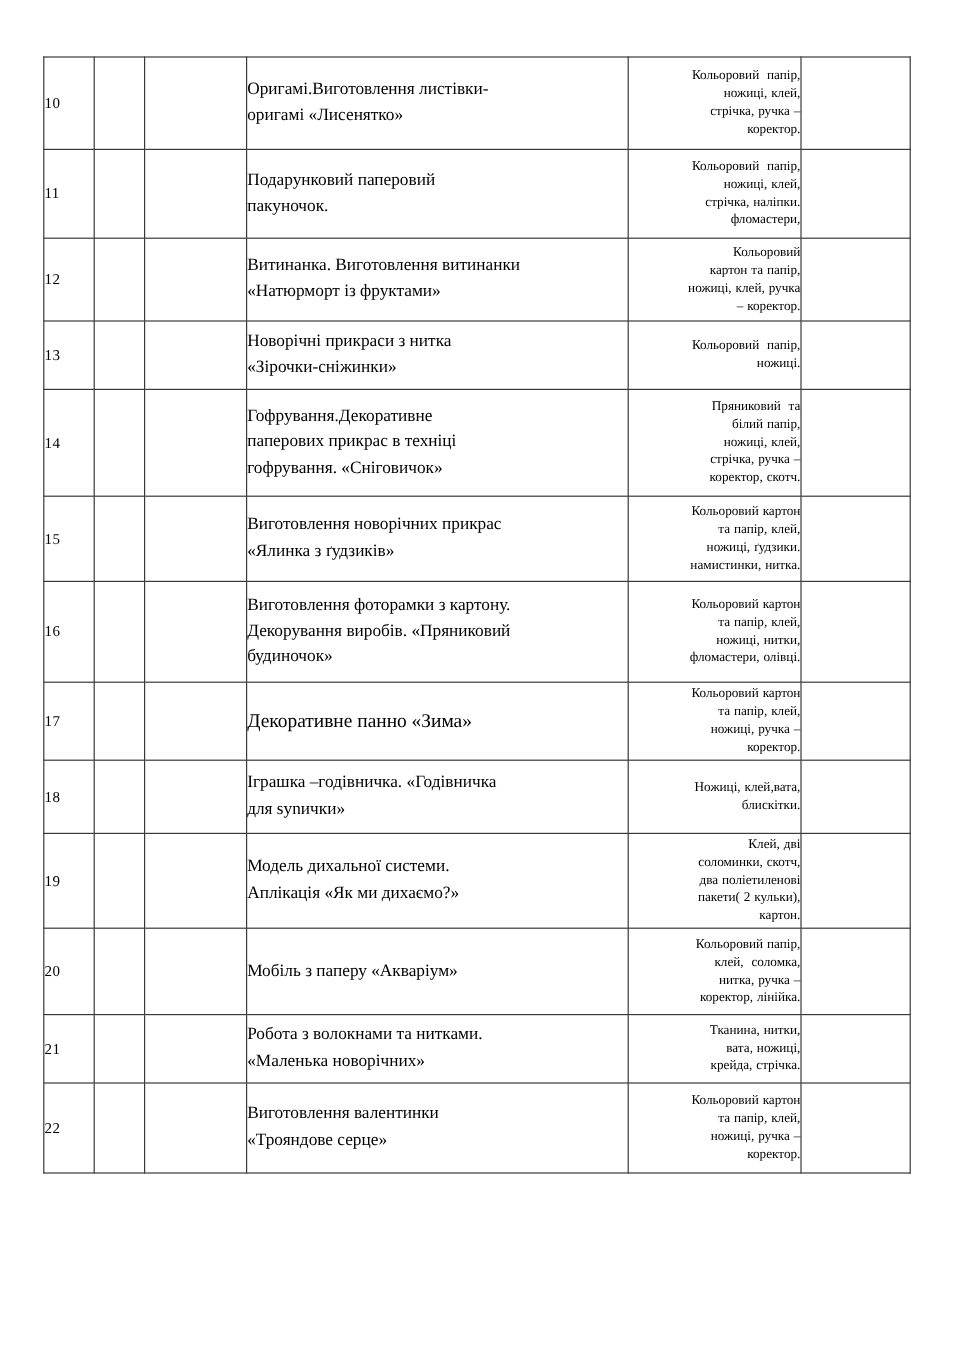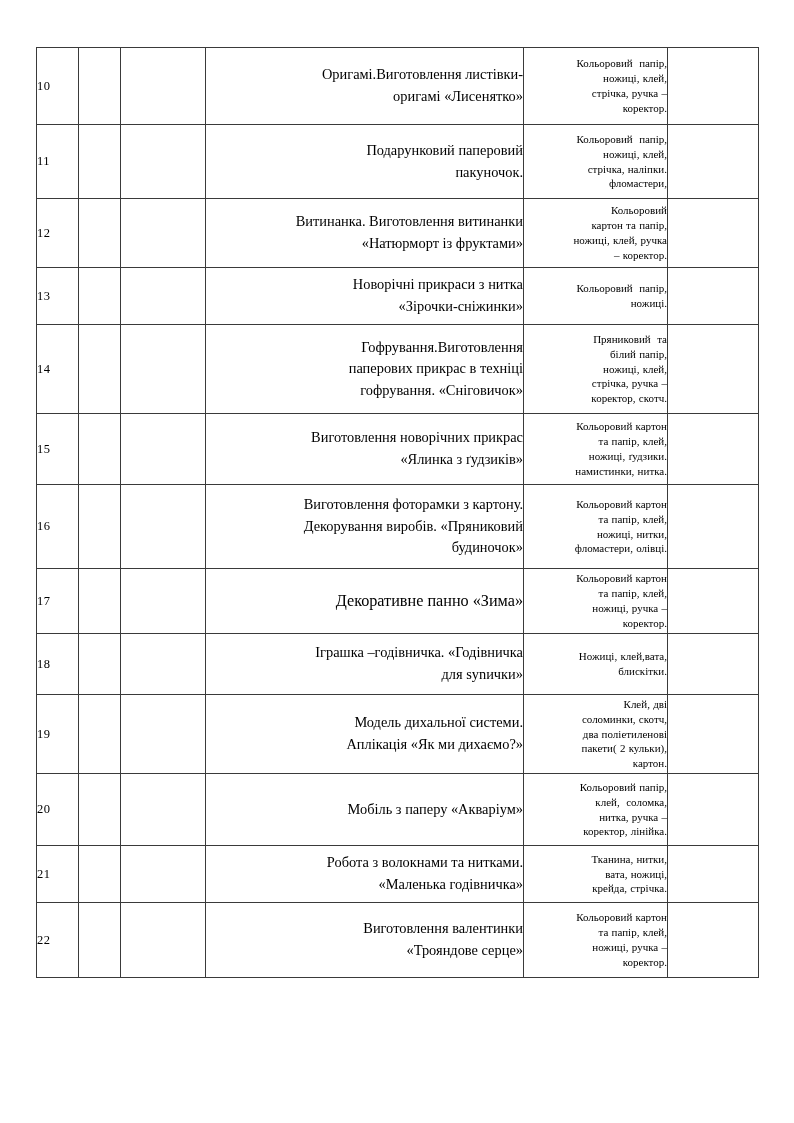--- a/index.html
+++ b/index.html
@@ -69,21 +69,21 @@
     line-height: 1.36;
     padding: 3px 4px 3px 5px;
     vertical-align: top;
     text-align: right;
     word-spacing: 0.5px;
   }
   .cell-blank {
     background: #ffffff;
   }
   .mat-line { display: block; white-space: pre; }
-  .desc-line { display: block; text-align: right; }
+  .desc-line { display: block; }
 </style>
 </head>
 <body>
 
 <div class="page">
   <table class="plan-table">
     <colgroup>
       <col class="c-num">
       <col class="c-blank1">
       <col class="c-blank2">
@@ -152,21 +152,21 @@
             <span class="mat-line">Кольоровий  папір,</span>
             <span class="mat-line">ножиці.</span>
           </td>
           <td class="cell-blank"></td>
         </tr>
         <tr style="height: 89px;">
           <td class="cell-num">14</td>
           <td class="cell-blank"></td>
           <td class="cell-blank"></td>
           <td class="cell-desc">
-            <span class="desc-line">Гофрування.Виготовлення</span>
+            <span class="desc-line">Гофрування.Декоративне</span>
             <span class="desc-line">паперових прикрас в техніці</span>
             <span class="desc-line">гофрування. «Сніговичок»</span>
           </td>
           <td class="cell-mat">
             <span class="mat-line">Пряниковий  та</span>
             <span class="mat-line">білий папір,</span>
             <span class="mat-line">ножиці, клей,</span>
             <span class="mat-line">стрічка, ручка –</span>
             <span class="mat-line">коректор, скотч.</span>
           </td>
@@ -265,21 +265,21 @@
             <span class="mat-line">коректор, лінійка.</span>
           </td>
           <td class="cell-blank"></td>
         </tr>
         <tr style="height: 57px;">
           <td class="cell-num">21</td>
           <td class="cell-blank"></td>
           <td class="cell-blank"></td>
           <td class="cell-desc">
             <span class="desc-line">Робота з волокнами та нитками.</span>
-            <span class="desc-line">«Маленька годівничка»</span>
+            <span class="desc-line">«Маленька новорічних»</span>
           </td>
           <td class="cell-mat">
             <span class="mat-line">Тканина, нитки,</span>
             <span class="mat-line">вата, ножиці,</span>
             <span class="mat-line">крейда, стрічка.</span>
           </td>
           <td class="cell-blank"></td>
         </tr>
         <tr style="height: 75px;">
           <td class="cell-num">22</td>

